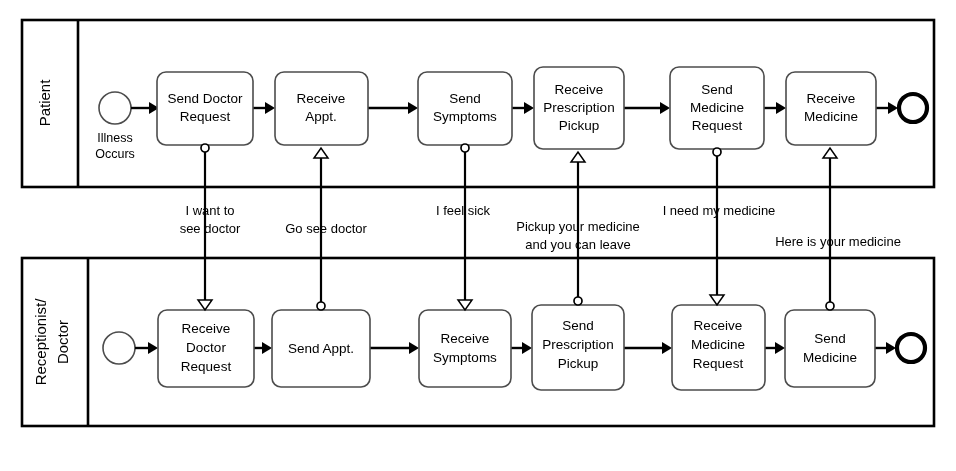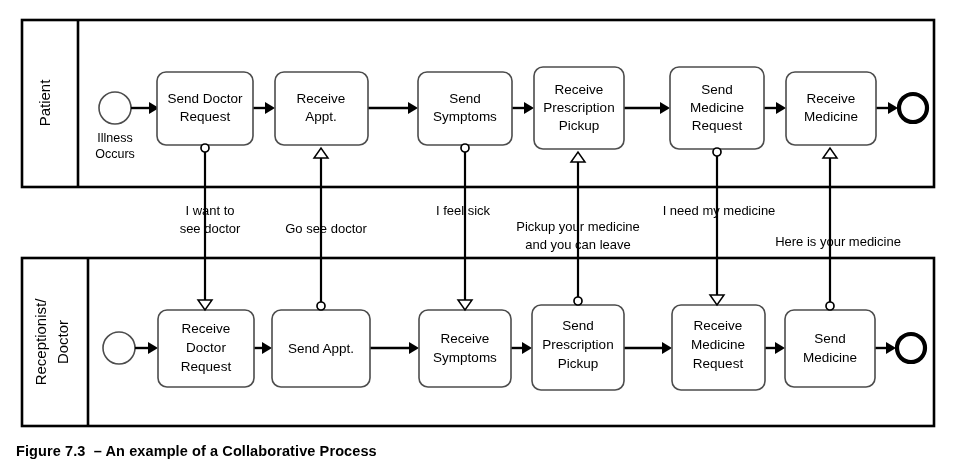--- a/index.html
+++ b/index.html
@@ -250,15 +250,14 @@
 
   <g>
     <circle class="msg-src" cx="830" cy="306" r="4"></circle>
     <line class="msg-line" x1="830" y1="302" x2="830" y2="158"></line>
     <polygon class="msg-tgt" points="823,158 837,158 830,148"></polygon>
     <text class="msg-label" x="838" y="246" text-anchor="middle">Here is your medicine</text>
   </g>
 
 </svg>
 
-<div class="caption">Figure 7.3  – An example of a Collaborative Process</div>
 
 </div>
 
 </body></html>

